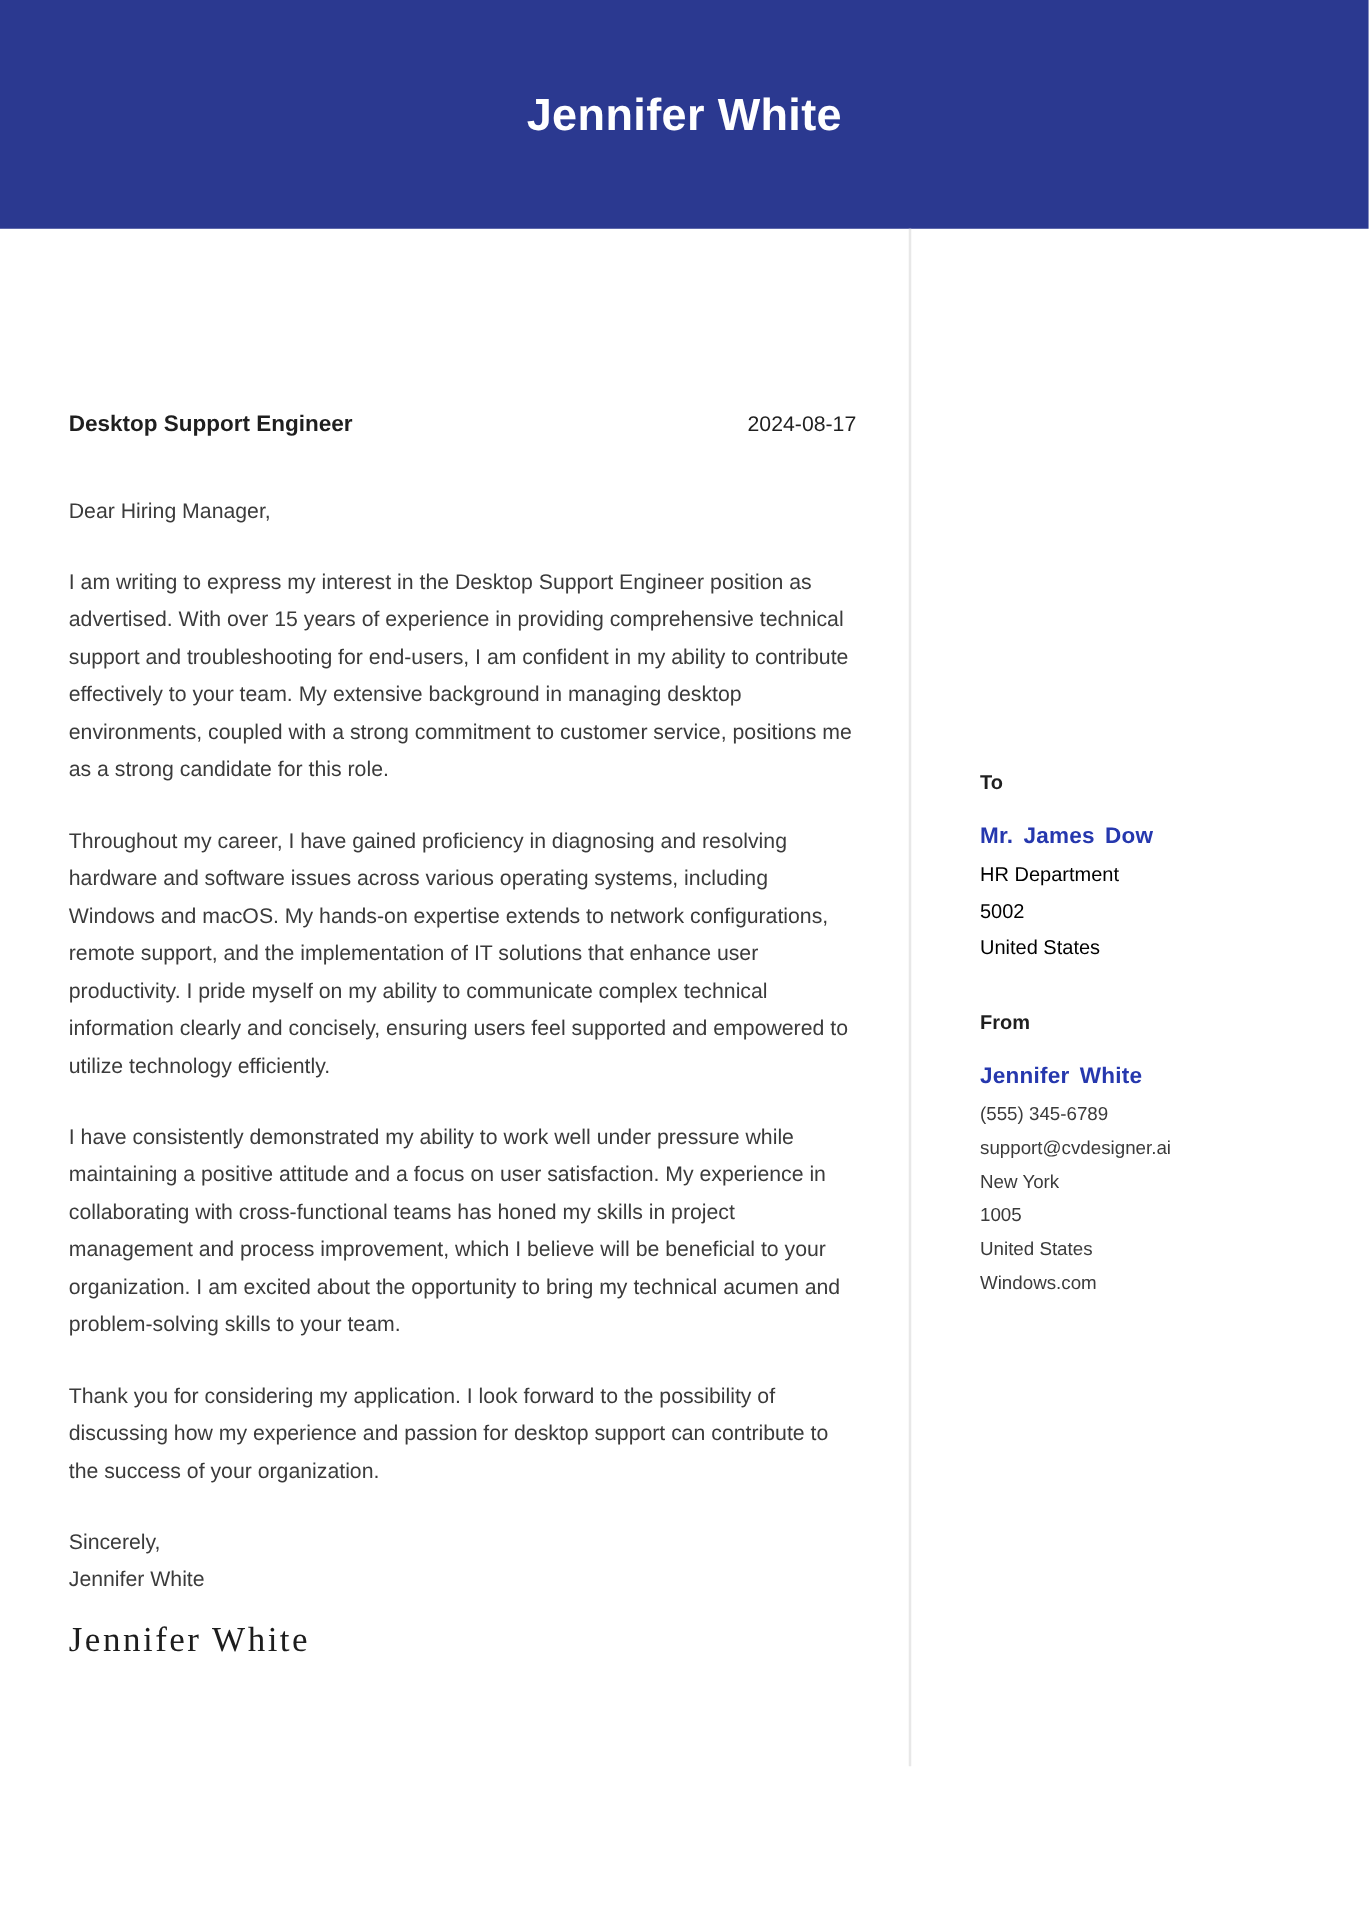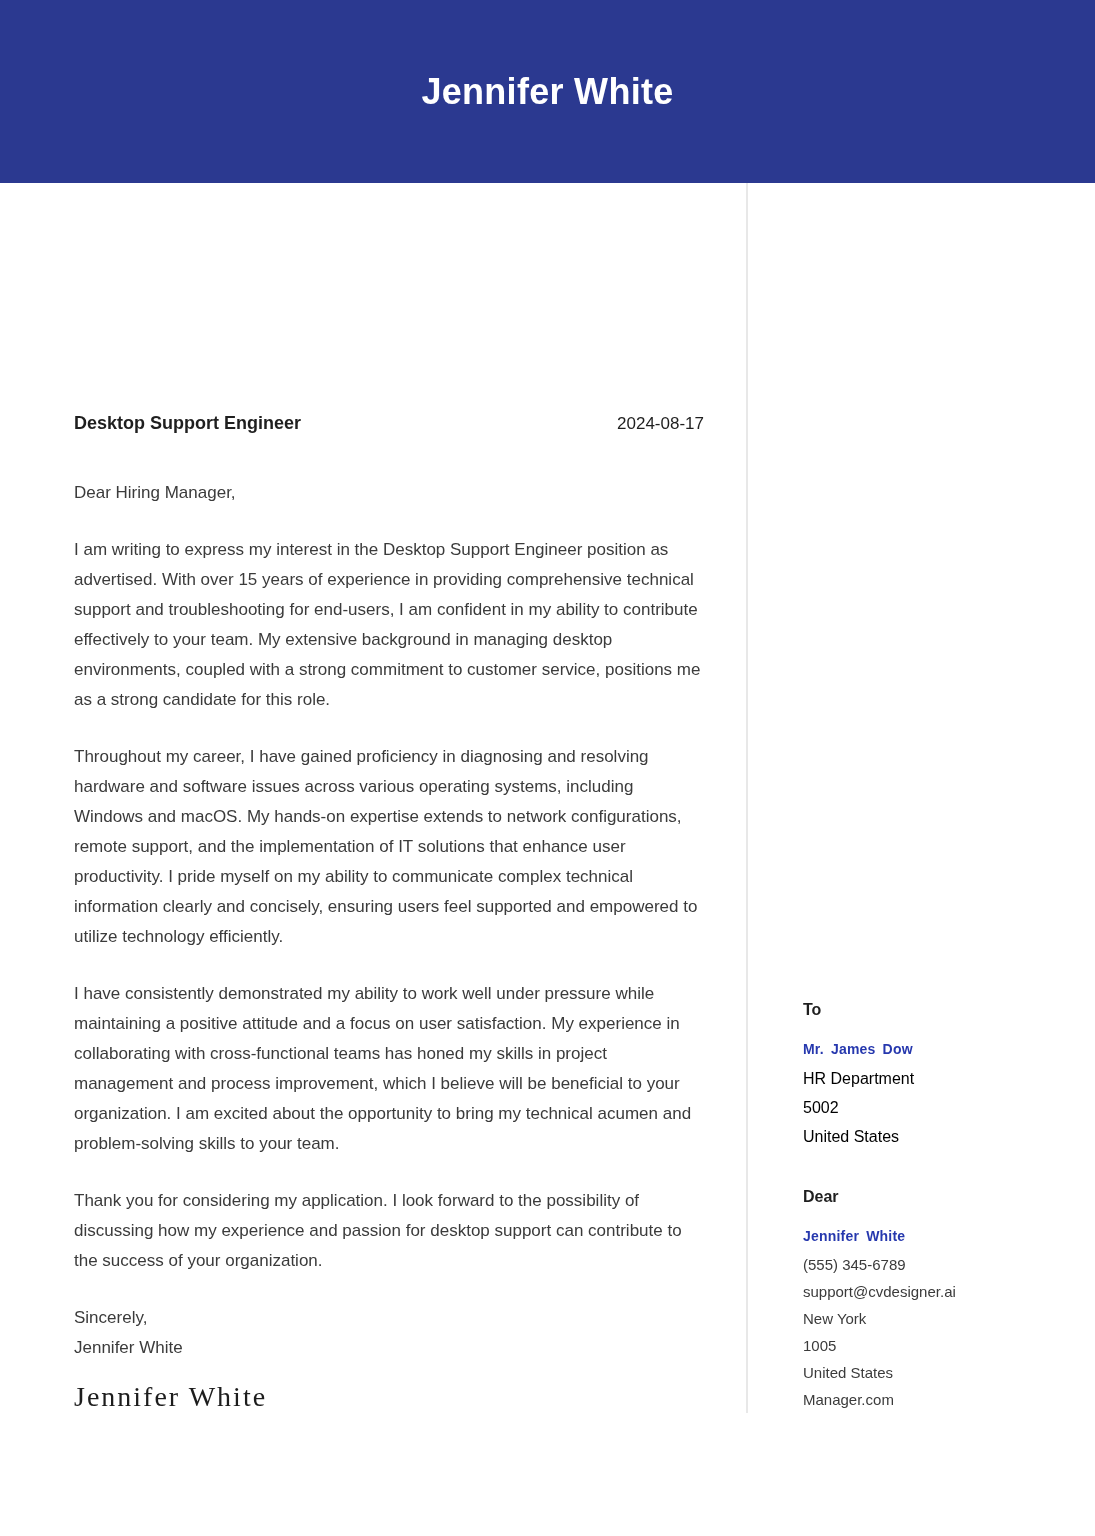--- a/index.html
+++ b/index.html
@@ -25,21 +25,21 @@
   }
   .header-name {
     color: #ffffff;
     font-size: 36px;
     font-weight: 700;
     letter-spacing: 0.3px;
     margin: 0;
   }
 
   
-  .content { display: flex; align-items: flex-end; margin-left: 19px; }
+  .content { display: flex; align-items: center; }
 
   .letter {
     width: 685px;
     flex: 0 0 685px;
     padding: 62px 0 0 55px;
   }
 
   .divider {
     width: 2px;
     height: 1230px;
@@ -92,21 +92,21 @@
   }
 
   
   .section-heading {
     font-size: 16px;
     font-weight: 700;
     color: #1f1f1f;
     margin: 0 0 22px 0;
   }
   .contact-name {
-    font-size: 14px;
+    font-size: 18px;
     font-weight: 700;
     color: #2638AE;
     letter-spacing: 0.2px;
     word-spacing: 3px;
     margin: 0 0 7px 0;
     cursor: pointer;
   }
   .to-lines .addr-line {
     font-size: 16px;
     line-height: 29px;
@@ -159,28 +159,28 @@
         <div class="section-heading">To</div>
         <div class="contact-name">Mr. James Dow</div>
         <div class="to-lines">
           <div class="addr-line">HR Department</div>
           <div class="addr-line">5002</div>
           <div class="addr-line">United States</div>
         </div>
       </div>
 
       <div class="from-section">
-        <div class="section-heading">Dear</div>
+        <div class="section-heading">From</div>
         <div class="contact-name">Jennifer White</div>
         <div class="from-lines">
           <div class="addr-line">(555) 345-6789</div>
           <div class="addr-line">support@cvdesigner.ai</div>
           <div class="addr-line">New York</div>
           <div class="addr-line">1005</div>
           <div class="addr-line">United States</div>
-          <div class="addr-line">Manager.com</div>
+          <div class="addr-line">Windows.com</div>
         </div>
       </div>
 
     </div>
 
   </div>
 </div>
 
 </body></html>

